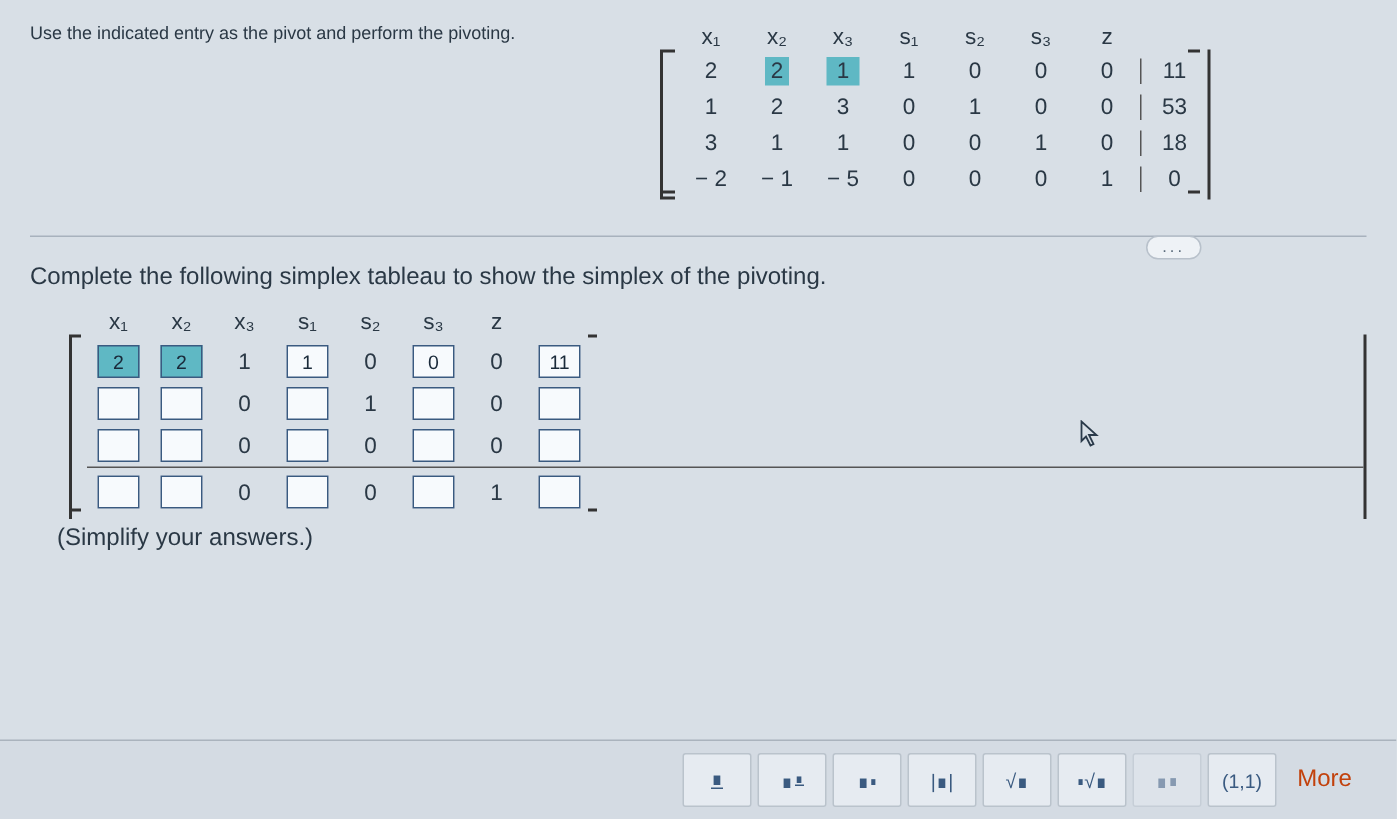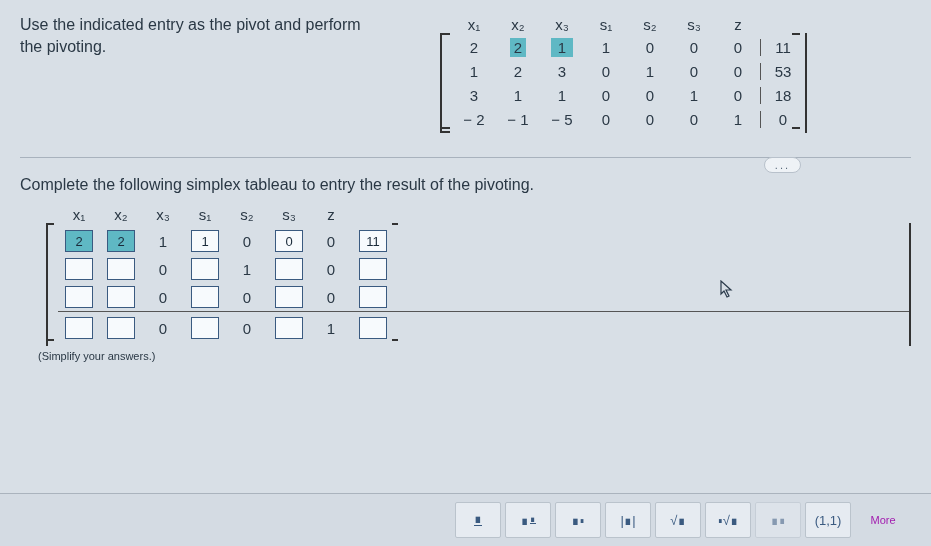--- a/index.html
+++ b/index.html
@@ -19,21 +19,21 @@
     height: 100%;
     box-sizing: border-box;
   }
   .top-row {
     display: flex;
     align-items: flex-start;
     gap: 60px;
   }
   .instruction {
     width: 360px;
-    font-size: 16px;
+    font-size: 12px;
     line-height: 1.35;
   }
   .matrix1 {
     position: relative;
     padding-top: 2px;
   }
   .col-headers {
     display: flex;
     margin-left: 12px;
   }
@@ -143,21 +143,21 @@
     background: #f7fafd;
     text-align:center;
     font-size: 13px;
     padding:0;
     color:#1a2a3a;
   }
   .input-box.hl {
     background: #5fb8c4;
   }
   .simplify {
-    font-size: 11px;
+    font-size: 16px;
     margin-left: 18px;
     margin-top: 4px;
   }
   .bottom-line {
     border-top: 1px solid #aab3bd;
     position:absolute;
     left:0;
     bottom:0;
     width:100%;
     background:#d4dbe3;
@@ -177,22 +177,22 @@
     align-items:center;
     justify-content:center;
     font-size:13px;
     color:#3a5a80;
     border-radius:2px;
   }
   .tool.more {
     width:56px;
     background:transparent;
     border:none;
-    color:#a21caf;
-    font-size:11px;
+    color:#c2410c;
+    font-size:16px;
   }
   .cursor {
     position:absolute;
     top: 280px;
     right: 195px;
     font-size:16px;
   }
   .underline-row { border-top: 1px solid #555; padding-top:2px;}
 </style>
 </head>
@@ -255,21 +255,21 @@
             <div class="mcell aug-sep">0</div>
           </div>
         </div>
     </div>
   </div>
 
   <div class="ellipsis-btn">...</div>
 
   <hr class="divider">
 
-  <div class="prompt2">Complete the following simplex tableau to entry the result of the pivoting.</div>
+  <div class="prompt2">Complete the following simplex tableau to show the simplex of the pivoting.</div>
 
   <div class="tableau">
     <div class="tbl-headers" id="t-headers">
         <div>x₁</div>
         <div>x₂</div>
         <div>x₃</div>
         <div>s₁</div>
         <div>s₂</div>
         <div>s₃</div>
         <div>z</div>

